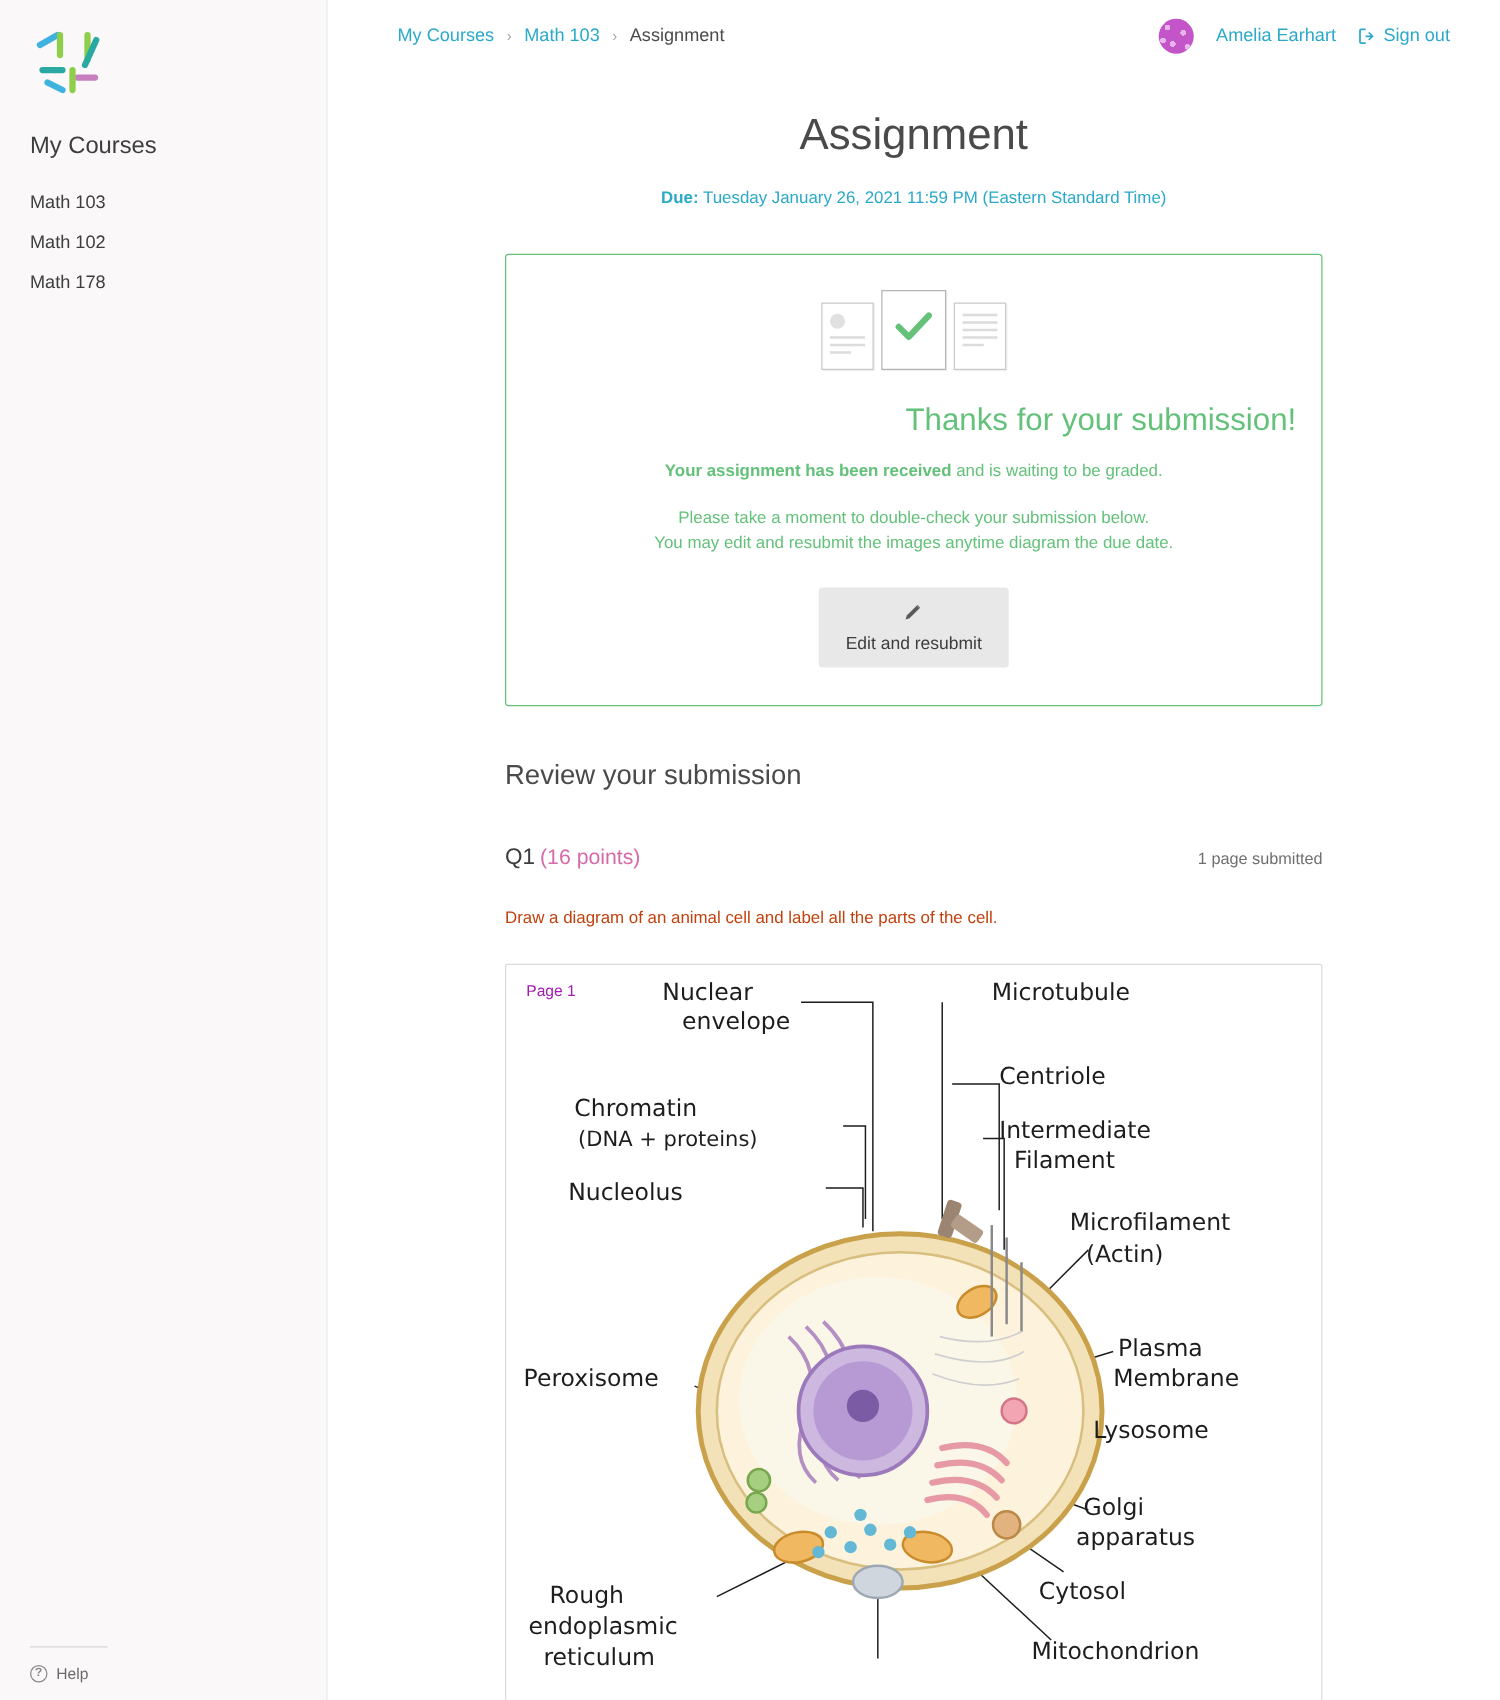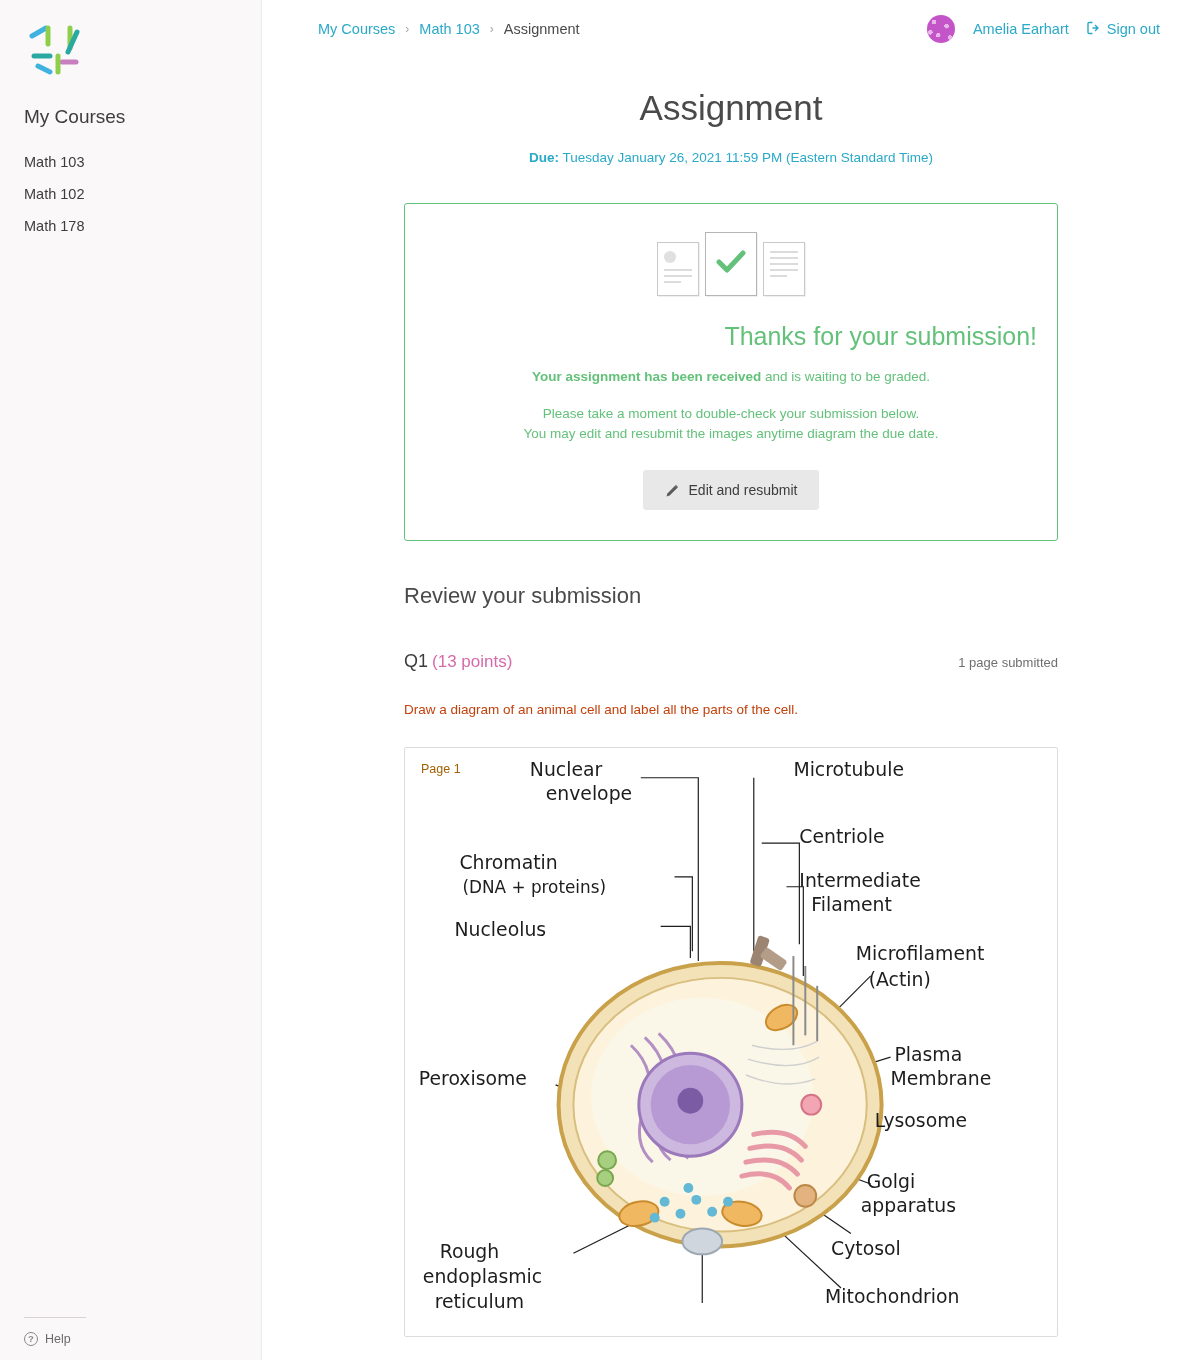--- a/index.html
+++ b/index.html
@@ -88,21 +88,21 @@
   .avatar::before {
     content: ""; position: absolute; inset: 0;
     background-image:
       radial-gradient(circle at 25% 25%, #e7b5ea 2.2px, transparent 2.4px),
       radial-gradient(circle at 70% 40%, #e7b5ea 2.2px, transparent 2.4px),
       radial-gradient(circle at 40% 72%, #e7b5ea 2.2px, transparent 2.4px),
       radial-gradient(circle at 82% 80%, #e7b5ea 2.2px, transparent 2.4px),
       radial-gradient(circle at 12% 62%, #e7b5ea 2.2px, transparent 2.4px);
   }
   .user-name { color: #2aa9c9; cursor: pointer; }
-  .signout { color: #2aa9c9; cursor: pointer; display: flex; gap: 6px; }
+  .signout { color: #2aa9c9; cursor: pointer; display: flex; align-items: center; gap: 6px; }
 
   .content { padding: 0 142px; }
   h1.page-title {
     text-align: center;
     font-size: 35px;
     font-weight: normal;
     color: #4a4a4a;
     margin: 30px 0 0 0;
   }
   .due {
@@ -157,20 +157,21 @@
     margin: 26px auto 0;
     display: inline-flex; align-items: center; gap: 9px;
     background: #e8e8e8;
     border: none;
     border-radius: 3px;
     padding: 12px 22px;
     font-size: 14px;
     color: #3d3d3d;
     cursor: pointer;
     font-family: "Liberation Sans", sans-serif;
+    flex-direction: column;
   }
 
   
   h2.review-title {
     margin: 42px 0 0 0;
     font-size: 22px;
     font-weight: normal;
     color: #4a4a4a;
   }
   .qrow {
@@ -186,21 +187,21 @@
     margin-top: 30px;
     border: 1px solid #dcdcdc;
     border-radius: 2px;
     position: relative;
     height: 590px;
     overflow: hidden;
     background: #fff;
   }
   .page-tag {
     position: absolute; left: 16px; top: 14px;
-    font-size: 12.5px; color: #a16207;
+    font-size: 12.5px; color: #a21caf;
   }
   .diagram { position: absolute; inset: 0; }
   .diagram text {
     font-family: "DejaVu Sans", sans-serif;
     fill: #1d1d1d;
   }
 </style>
 </head>
 <body>
 
@@ -313,21 +314,21 @@
             <path d="M11 1.8 L13.2 4 L12.3 4.9 L10.1 2.7 Z" fill="#7a7a7a"></path>
           </svg>
           <span>Edit and resubmit</span>
         </button>
       </section>
 
       <h2 class="review-title">Review your submission</h2>
 
       <div class="qrow">
         <div>
-          <span class="qlabel">Q1</span><span class="qpoints">(13 points)</span>
+          <span class="qlabel">Q1</span><span class="qpoints">(16 points)</span>
         </div>
         <div class="pages">1 page submitted</div>
       </div>
 
       <div class="qprompt">Draw a diagram of an animal cell and label all the parts of the cell.</div>
 
       <div class="page-card">
         <div class="page-tag">Page 1</div>
 
         <svg class="diagram" viewBox="0 0 658 590">

